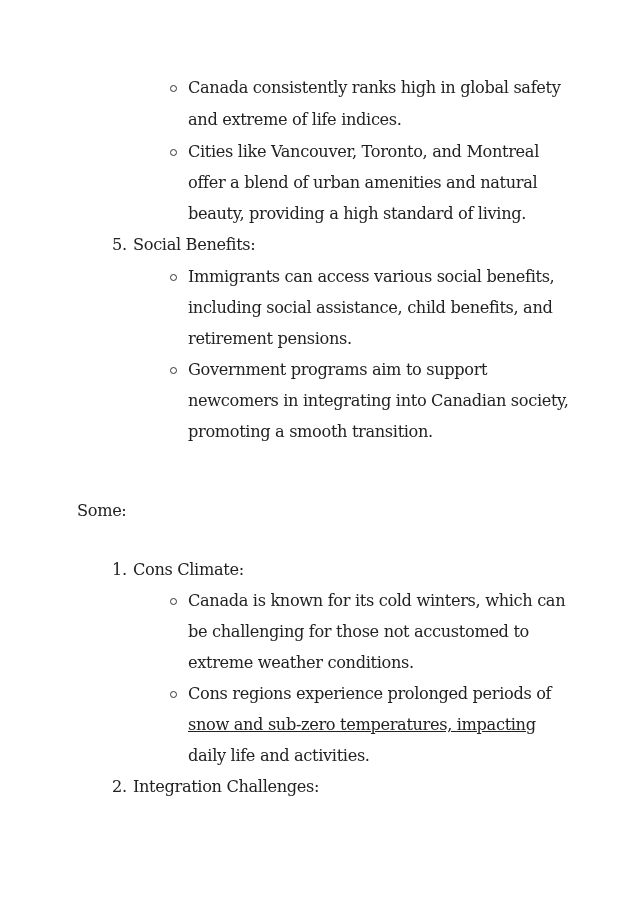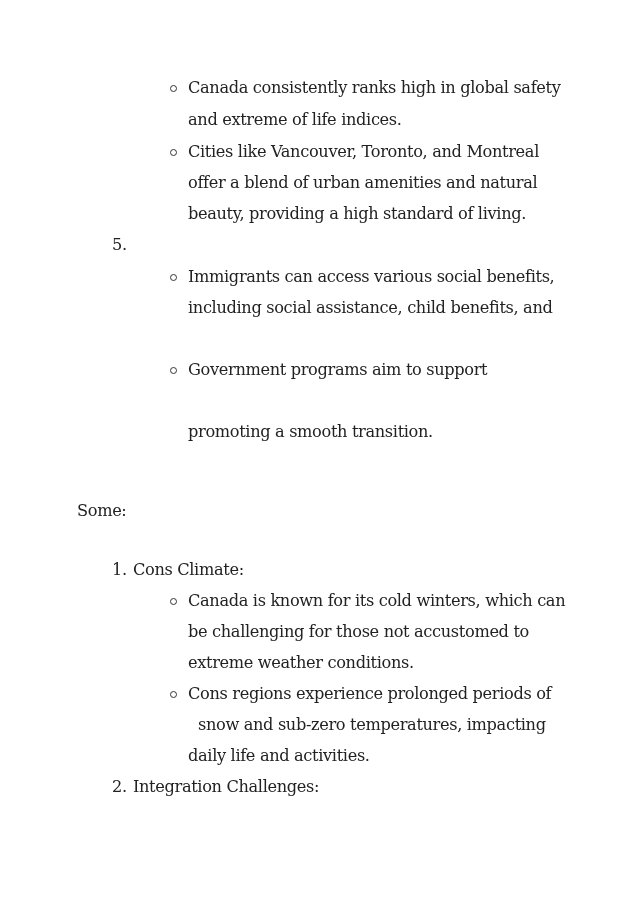--- a/index.html
+++ b/index.html
@@ -34,40 +34,43 @@
   <span class="bullet" style="left:170px; top:85px;"></span>
   <div class="line" style="left:188px; top:78px;">Canada consistently ranks high in global safety</div>
   <div class="line" style="left:188px; top:110px;">and extreme of life indices.</div>
 
   <span class="bullet" style="left:170px; top:149px;"></span>
   <div class="line" style="left:188px; top:142px;">Cities like Vancouver, Toronto, and Montreal</div>
   <div class="line" style="left:188px; top:204px;">beauty, providing a high standard of living.</div>
   <div class="line" style="left:188px; top:173px;">offer a blend of urban amenities and natural</div>
 
   <div class="num" style="left:112px; top:235px;">5.</div>
+  <div class="line" style="left:133px; top:235px;">Social Benefits:</div>
 
   <span class="bullet" style="left:170px; top:274px;"></span>
   <div class="line" style="left:188px; top:267px;">Immigrants can access various social benefits,</div>
   <div class="line" style="left:188px; top:298px;">including social assistance, child benefits, and</div>
+  <div class="line" style="left:188px; top:329px;">retirement pensions.</div>
 
   <span class="bullet" style="left:170px; top:367px;"></span>
   <div class="line" style="left:188px; top:360px;">Government programs aim to support</div>
+  <div class="line" style="left:188px; top:391px;">newcomers in integrating into Canadian society,</div>
   <div class="line" style="left:188px; top:422px;">promoting a smooth transition.</div>
 
   <div class="line" style="left:77px; top:501px;">Some:</div>
 
   <div class="num" style="left:112px; top:560px;">1.</div>
   <div class="line" style="left:133px; top:560px;">Cons Climate:</div>
 
   <span class="bullet" style="left:170px; top:598px;"></span>
   <div class="line" style="left:188px; top:591px;">Canada is known for its cold winters, which can</div>
   <div class="line" style="left:188px; top:622px;text-align:center;">be challenging for those not accustomed to</div>
   <div class="line" style="left:188px; top:653px;">extreme weather conditions.</div>
 
   <span class="bullet" style="left:170px; top:691px;"></span>
   <div class="line" style="left:188px; top:684px;">Cons regions experience prolonged periods of</div>
-  <div class="line" style="left:198px; top:715px;">snow and sub-zero temperatures, impacting</div>
+  <div class="line" style="left:188px; top:715px;text-decoration:underline;">snow and sub-zero temperatures, impacting</div>
   <div class="line" style="left:188px; top:746px;">daily life and activities.</div>
 
   <div class="num" style="left:112px; top:777px;">2.</div>
   <div class="line" style="left:133px; top:777px;">Integration Challenges:</div>
 
 </div>
 
 </body></html>

